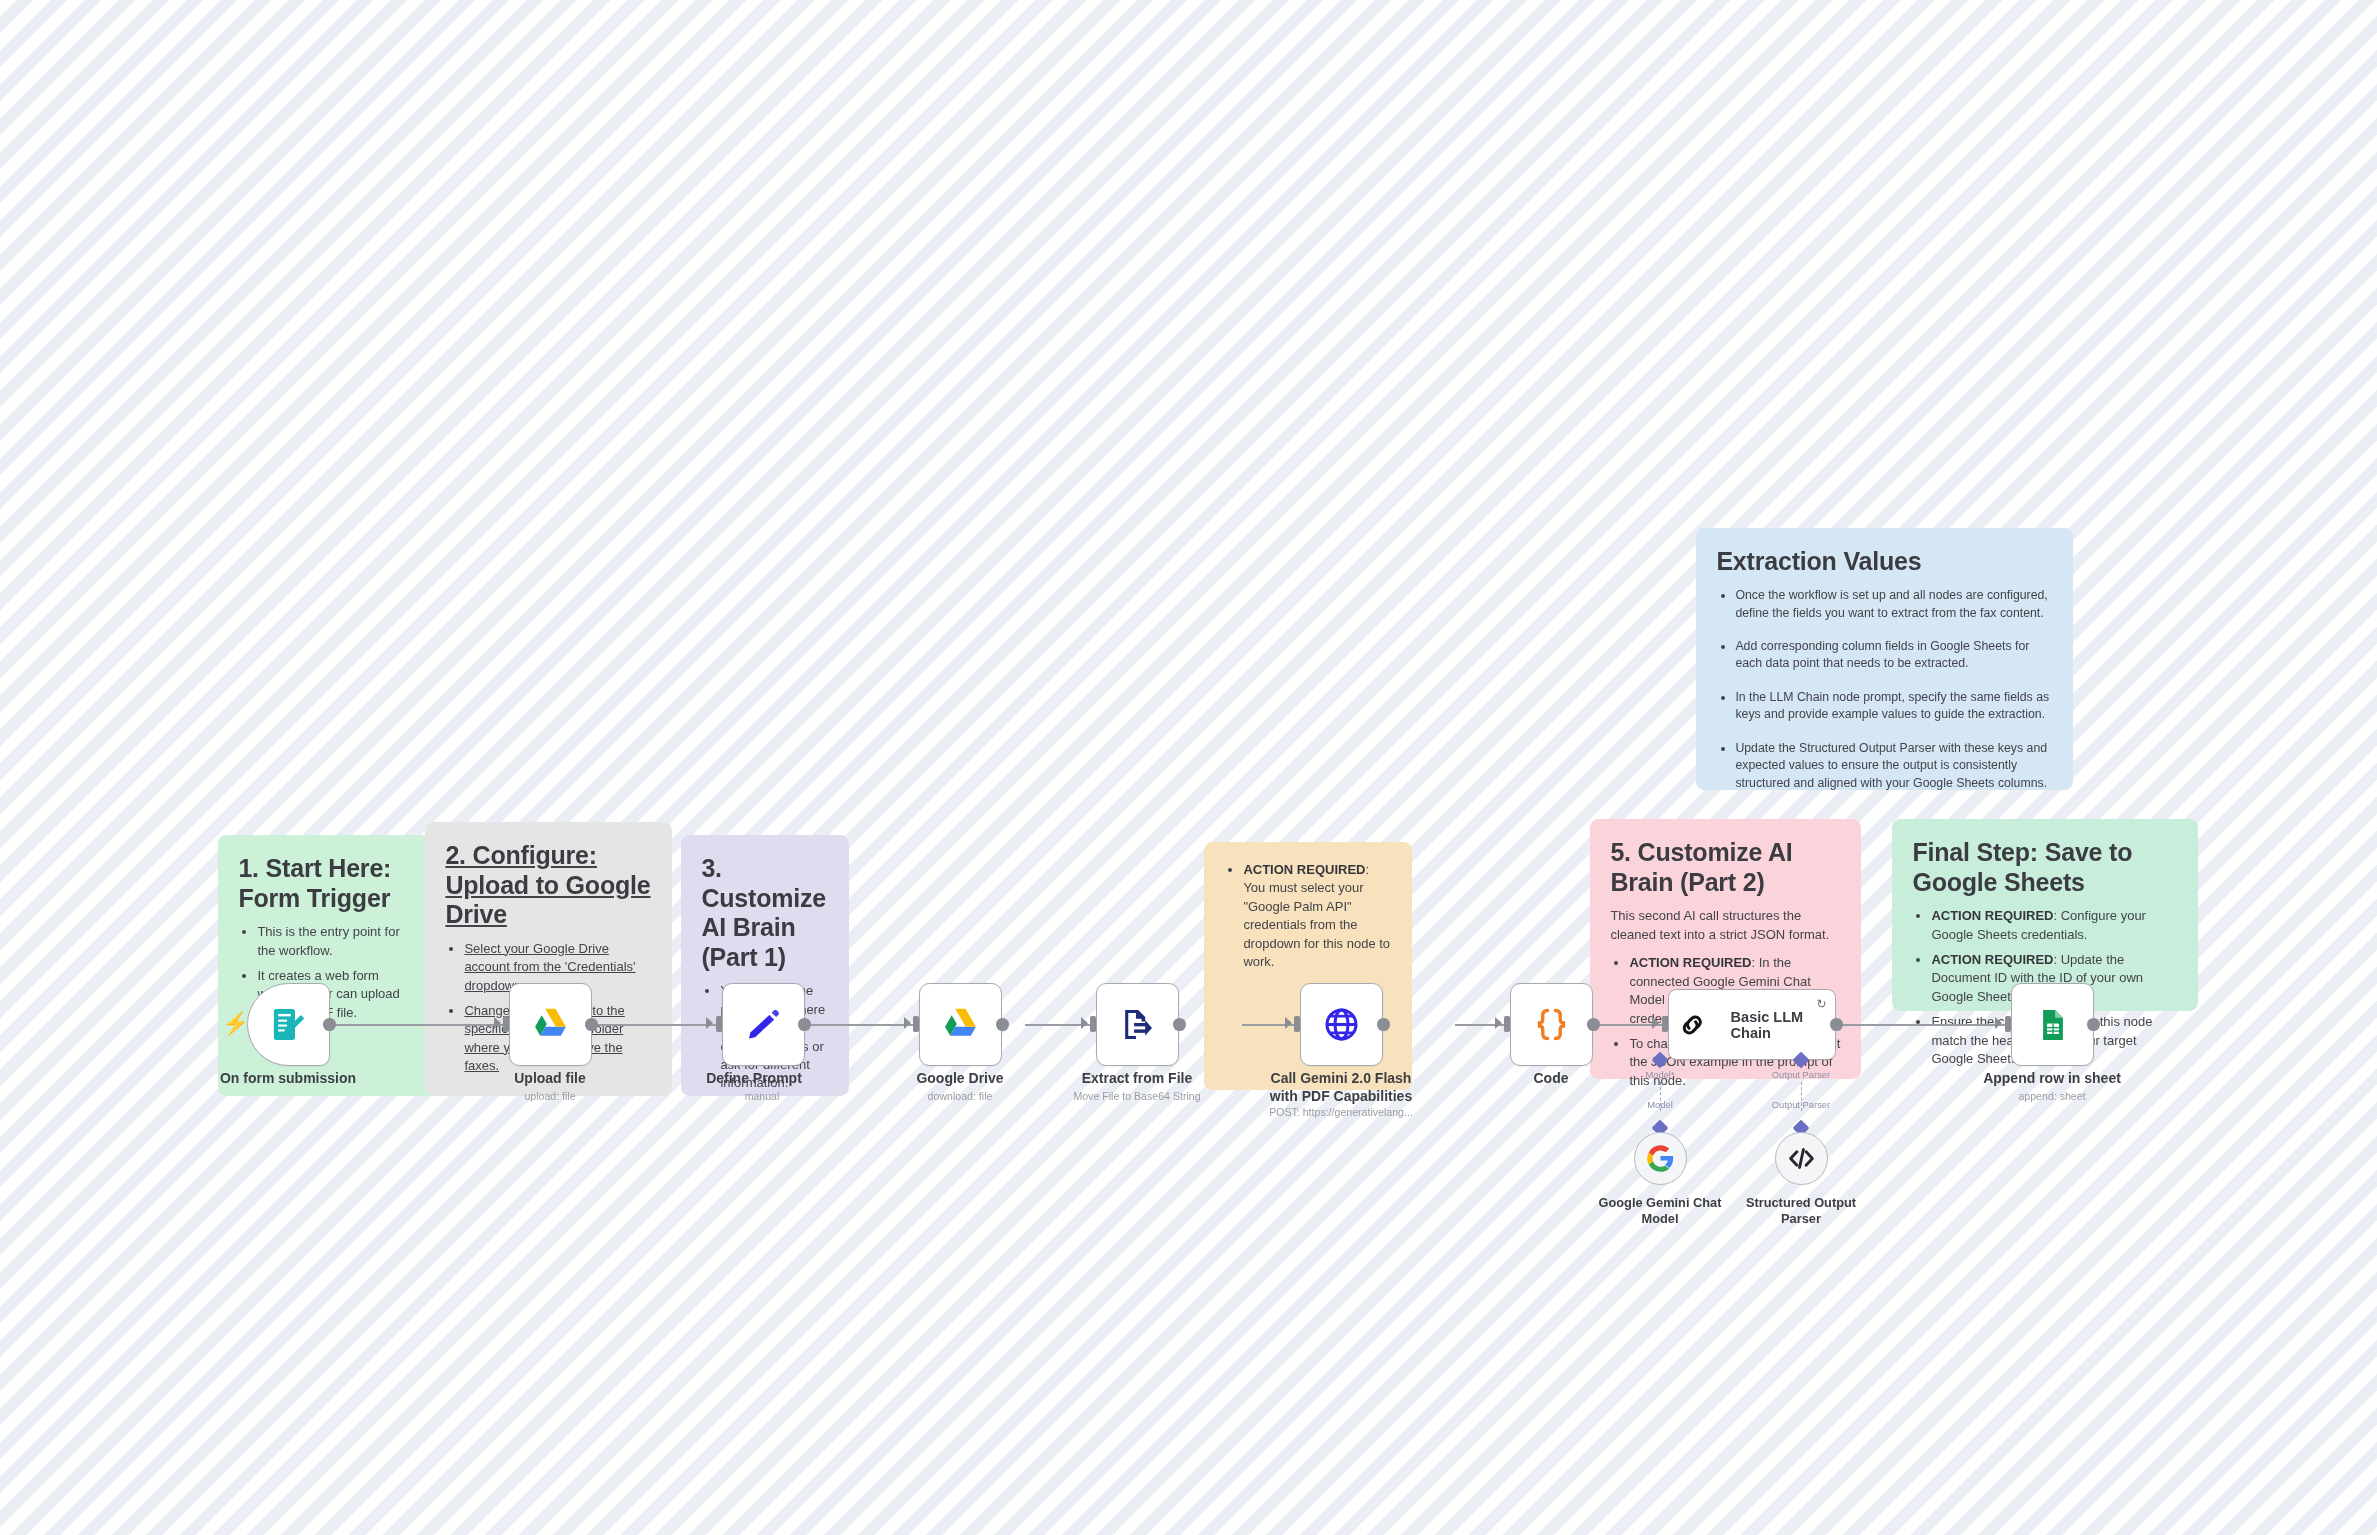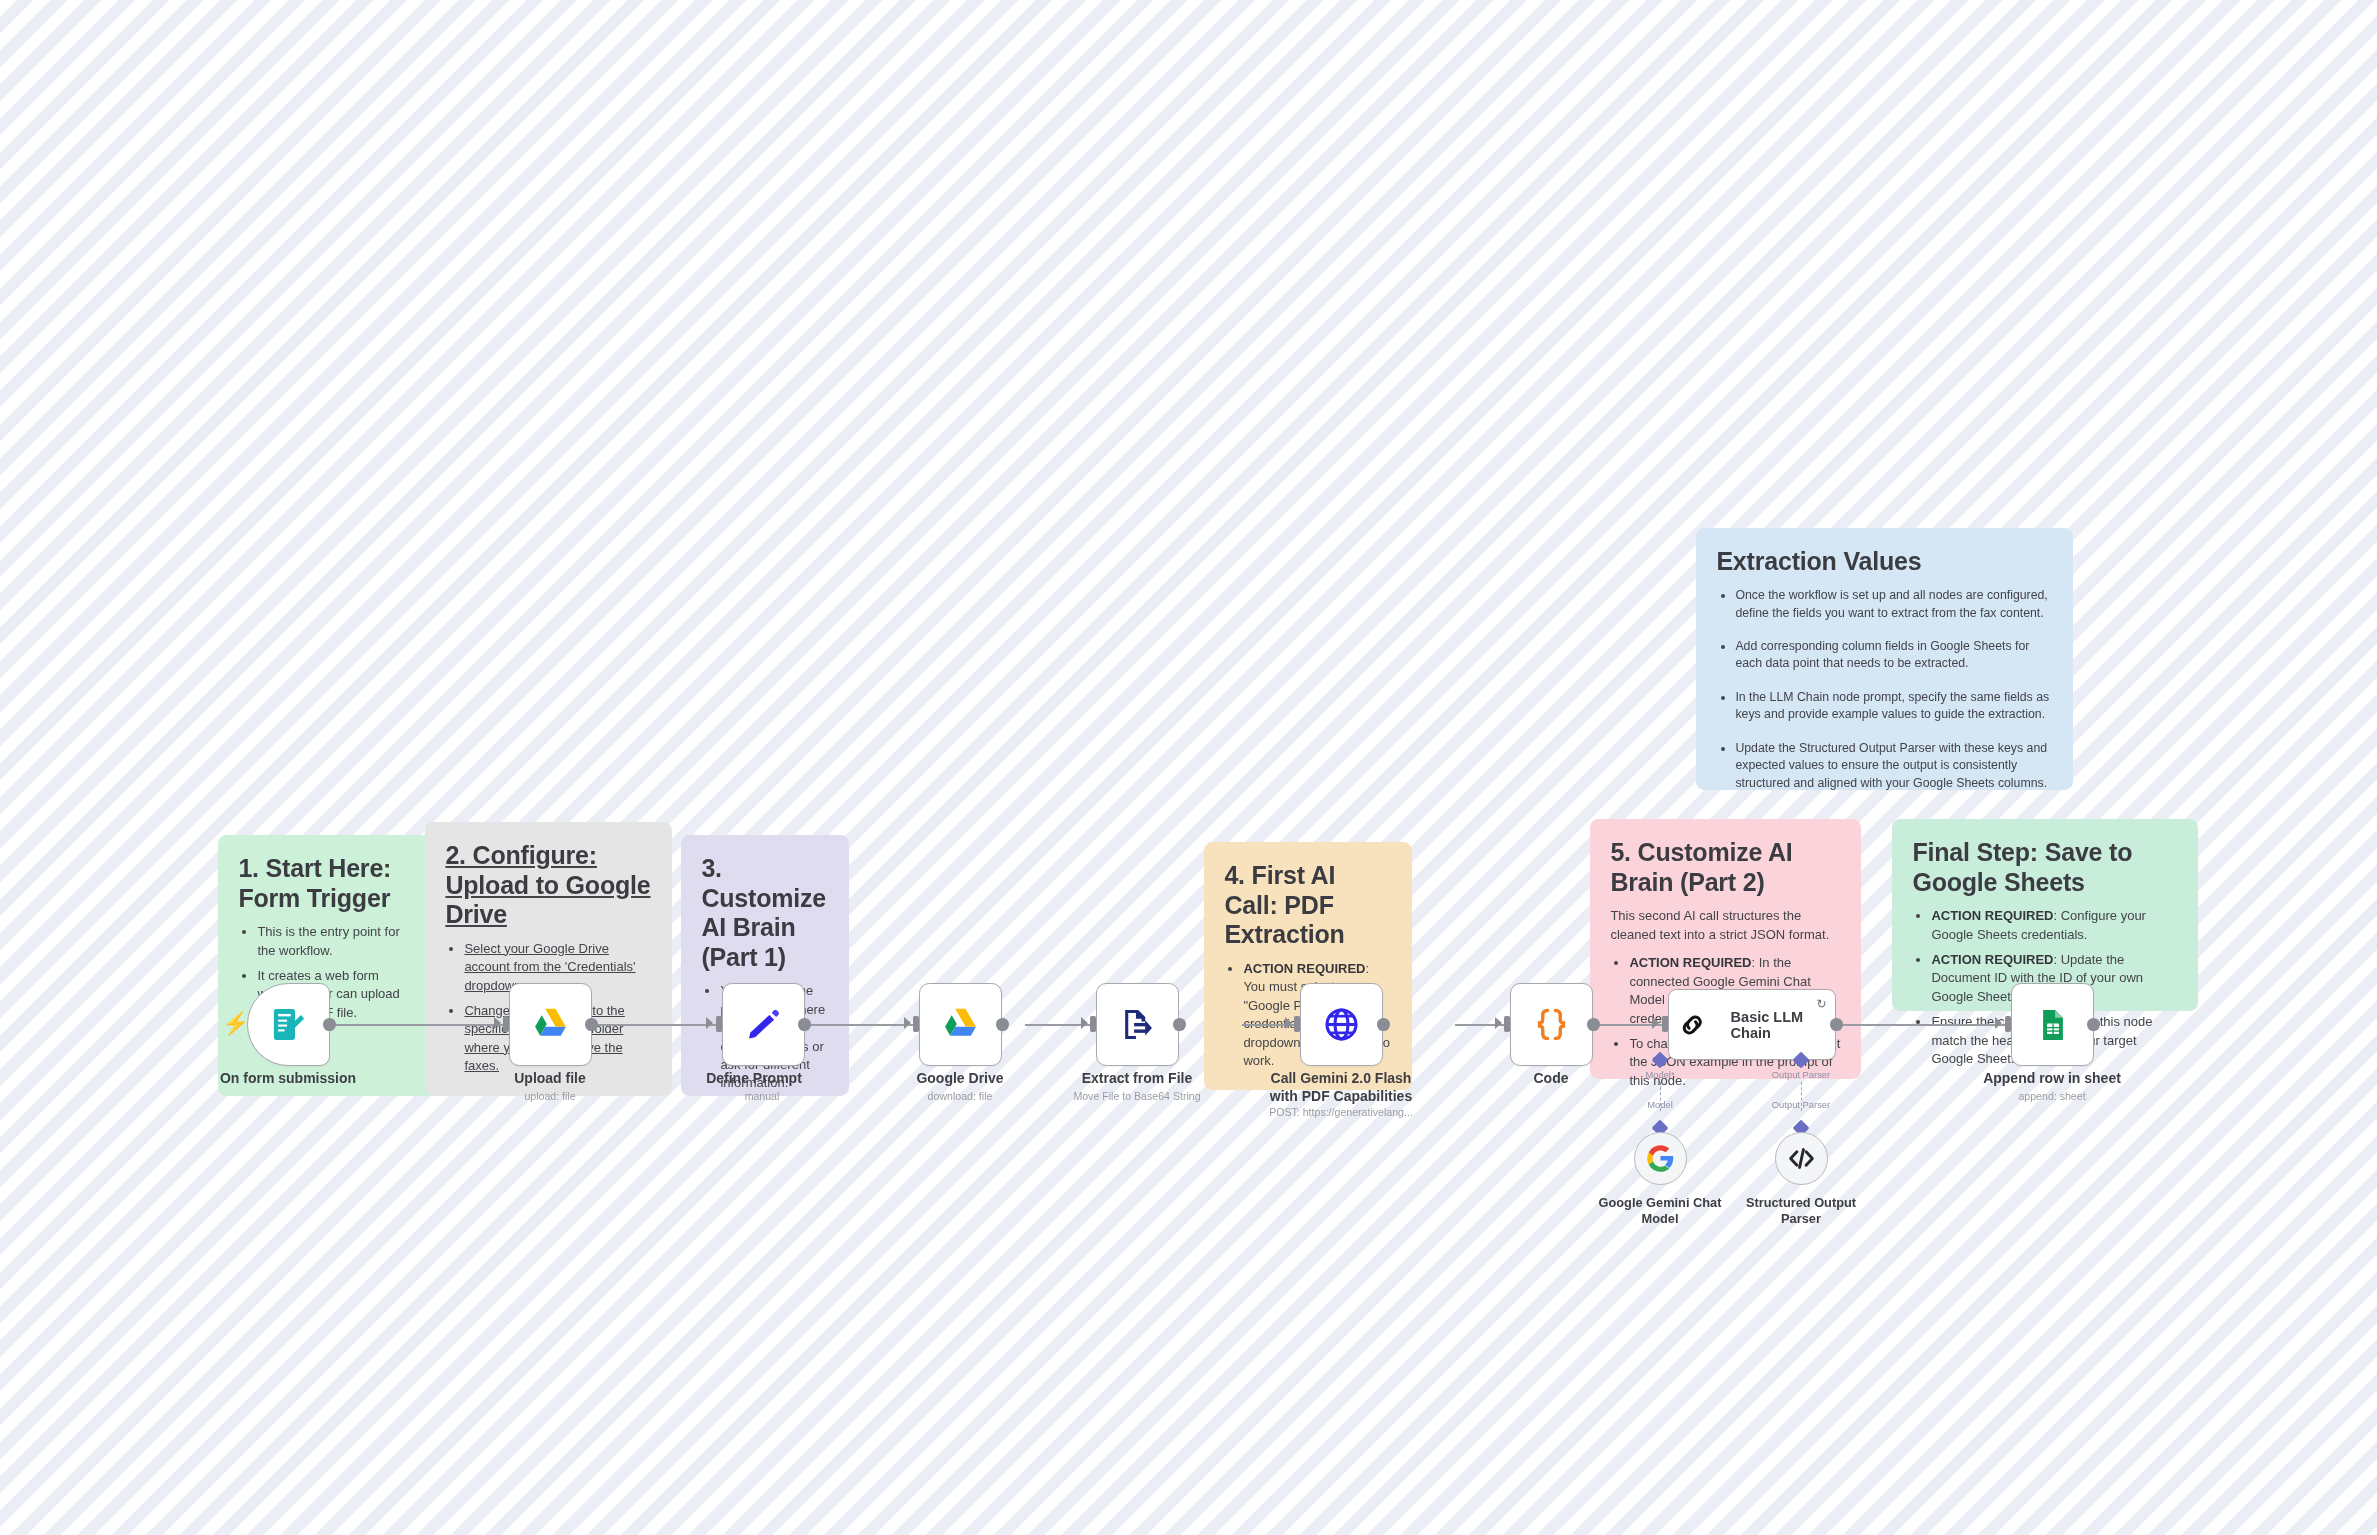--- a/index.html
+++ b/index.html
@@ -176,21 +176,20 @@
   </div>
 
   <div class="sticky purple" style="left:681px;top:835px;width:168px;height:261px;">
     <h2>3. Customize AI Brain (Part 1)</h2>
     <ul>
       <li>You can edit the prompt value here to change the extraction rules or ask for different information.</li>
     </ul>
   </div>
 
   <div class="sticky orange" style="left:1204px;top:842px;width:208px;height:248px;">
-    <h2>4. First AI Call: PDF Extraction</h2>
     <ul>
       <li><b>ACTION REQUIRED</b><span>: You must select your "Google Palm API" credentials from the dropdown for this node to work.</span></li>
     </ul>
   </div>
 
   <div class="sticky pink" style="left:1590px;top:819px;width:271px;height:260px;">
     <h2>5. Customize AI Brain (Part 2)</h2>
     <p class="body">This second AI call structures the cleaned text into a strict JSON format.</p>
     <ul>
       <li><b>ACTION REQUIRED</b><span>: In the connected Google Gemini Chat Model node, select your Gemini API credentials.</span></li>

